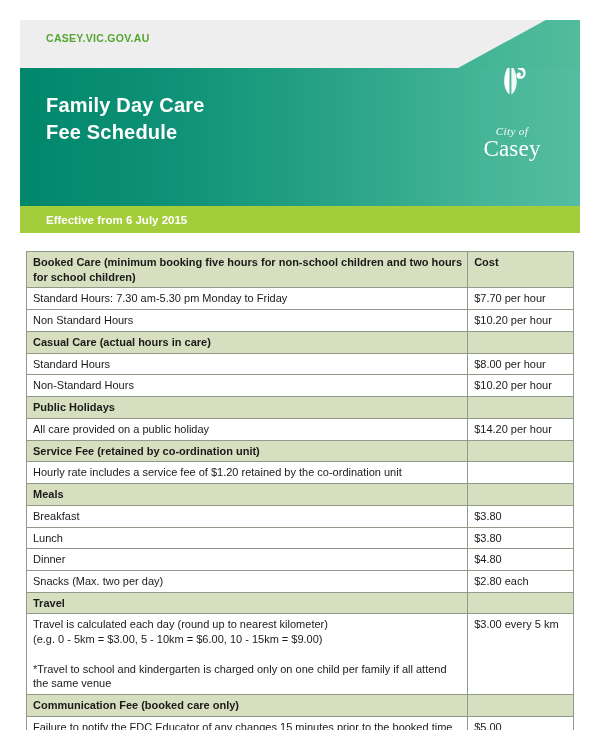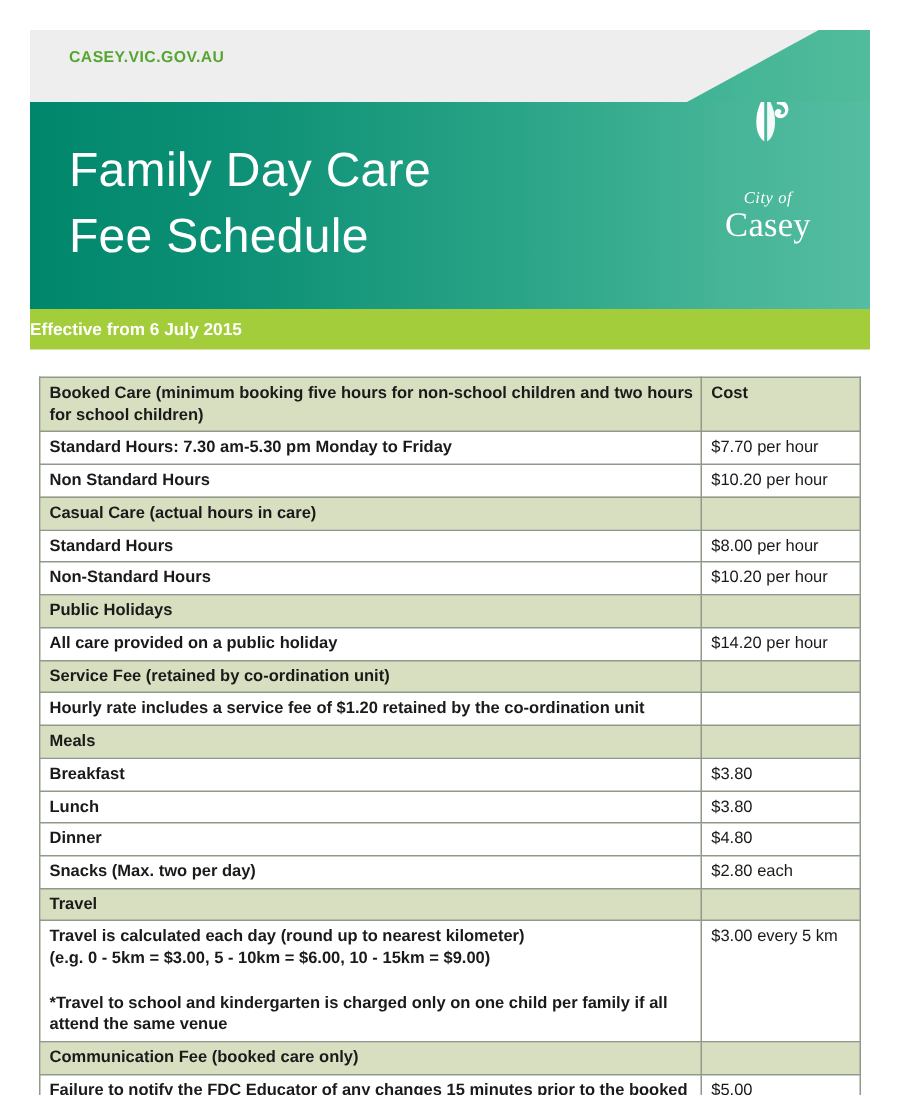--- a/index.html
+++ b/index.html
@@ -45,22 +45,22 @@
   .banner{
     position:relative;
     height:138px;
     background:linear-gradient(to right,#00876b 0%,#0f9277 28%,#2aa487 58%,#45b497 82%,#55bda1 100%);
     overflow:hidden;
   }
   .banner-title{
     position:absolute;
     left:26px; top:24px;
     color:#ffffff;
-    font-size:32px;
-    font-weight:400;
+    font-size:20px;
+    font-weight:700;
     line-height:1.36;
     letter-spacing:.2px;
     white-space:pre-line;
   }
   .logo{
     position:absolute;
     right:22px; top:-8px;
     width:92px;
     text-align:center;
     color:#ffffff;
@@ -84,40 +84,41 @@
 
   
   .effective{
     height:27px;
     background:#a3cd3a;
     color:#ffffff;
     font-size:11.5px;
     font-weight:bold;
     display:flex;
     align-items:center;
+    padding-left:26px;
     box-sizing:border-box;
   }
 
   
   .table-wrap{ padding:18px 6px 0 6px; }
   table.fees{
     width:100%;
     border-collapse:collapse;
     table-layout:fixed;
     font-size:11px;
     color:#1a1a1a;
   }
   table.fees td{
     border:1px solid #8f9a8a;
     padding:3px 5px 3px 6px;
     vertical-align:top;
     line-height:1.34;
     background:#ffffff;
   }
-  td.desc{ width:82%;font-weight:bold; }
+  td.desc{ width:82%; }
   td.cost{ width:18%; }
   tr.section td{
     background:#d8dfc0;
     font-weight:bold;
   }
   tr.section td.cost{ background:#d8dfc0;margin-top:24px; }
   .multiline{ white-space:pre-line; }
 </style>
 </head>
 <body>

